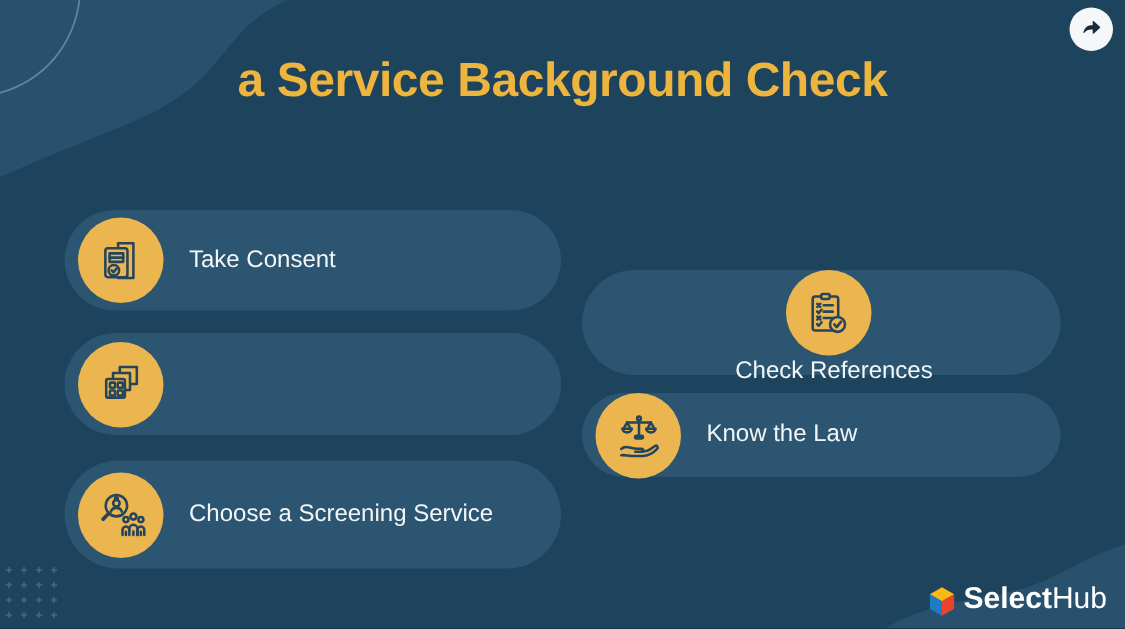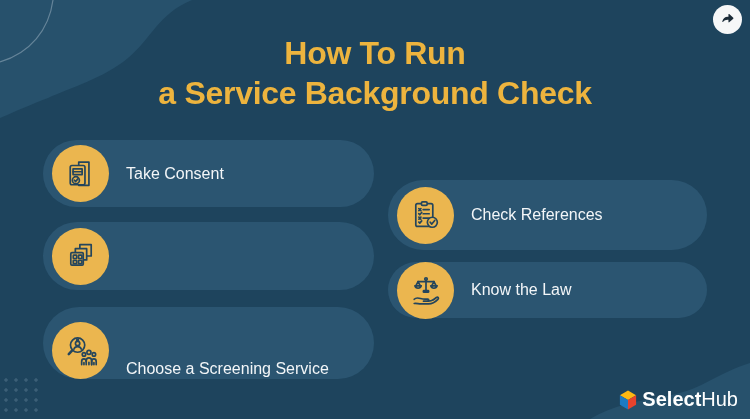--- a/index.html
+++ b/index.html
@@ -44,26 +44,26 @@
   }
   .badge svg{width:34px;height:34px;stroke:var(--icon-stroke);fill:none;
     stroke-width:1.5;stroke-linecap:round;stroke-linejoin:round;}
   .badge svg .goldfill{fill:var(--accent-gold);}
   .card-label{
     color:var(--text);font-size:16px;line-height:1.32;margin-left:17px;
     max-width:215px;
   }
   .c1{left:43px;top:140px;width:331px;height:67px;}
   .c2{left:43px;top:222px;width:331px;height:68px;}
-  .c3{left:43px;top:307px;width:331px;height:72px;align-items:flex-end;}
-  .c4{left:388px;top:180px;width:319px;height:70px;}
+  .c3{left:43px;top:307px;width:331px;height:72px;}
+  .c4{left:388px;top:180px;width:319px;height:70px;flex-direction:column;}
   .c5{left:388px;top:262px;width:319px;height:56px;}
   
   .brand{
-    position:absolute;right:12px;bottom:8px;display:flex;align-items:center;gap:5px;
+    position:absolute;right:12px;bottom:8px;display:flex;align-items:flex-end;gap:5px;
     color:#FFFFFF;font-size:20px;cursor:pointer;
   }
   .brand .b{font-weight:bold;}
   .brand svg{width:18px;height:20px;display:block;}
 </style>
 </head>
 <body>
 
 <div class="stage">
 
@@ -86,21 +86,20 @@
 
   <button class="share-btn">
     <svg viewBox="0 0 24 24">
       <path fill="#1B2B38" d="M13.2,8.6 C9.2,8.2 6.4,10.4 5.4,14.6 C5.3,15.1 6,15.4 6.3,15
         C7.8,13 9.9,12.1 13.2,12.3 V15.2 C13.2,15.7 13.8,16 14.2,15.6 L19.3,10.9
         C19.6,10.6 19.6,10.2 19.3,9.9 L14.2,5.2 C13.8,4.9 13.2,5.1 13.2,5.6 Z"></path>
     </svg>
   </button>
 
   <div class="title">
-    <div>How To Run</div>
     <div>a Service Background Check</div>
   </div>
 
   <div class="card c1">
     <div class="badge">
       <svg viewBox="0 0 30 30">
         <rect x="13" y="4.5" width="9" height="20.5"></rect>
         <rect class="goldfill" x="5.5" y="7.5" width="13" height="17" rx="1.5"></rect>
         <rect x="8" y="10.5" width="8" height="5"></rect>
         <path d="M8,13 H16"></path>

